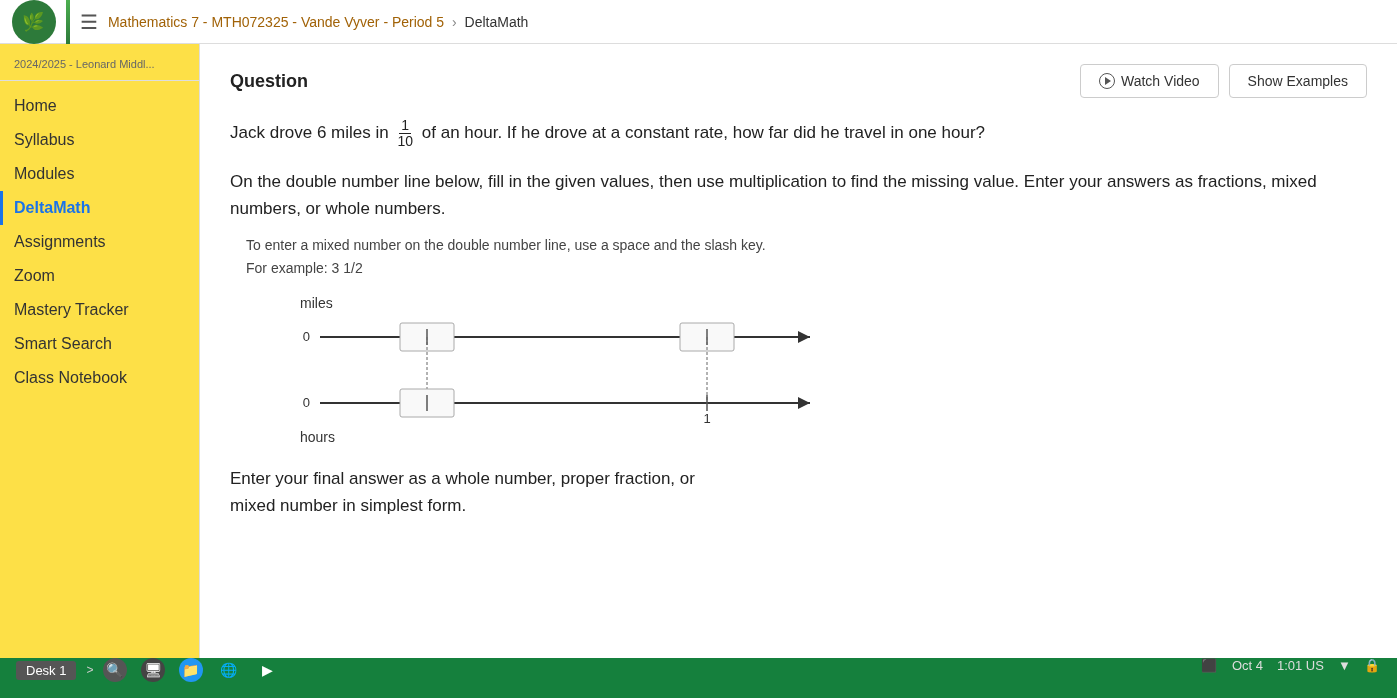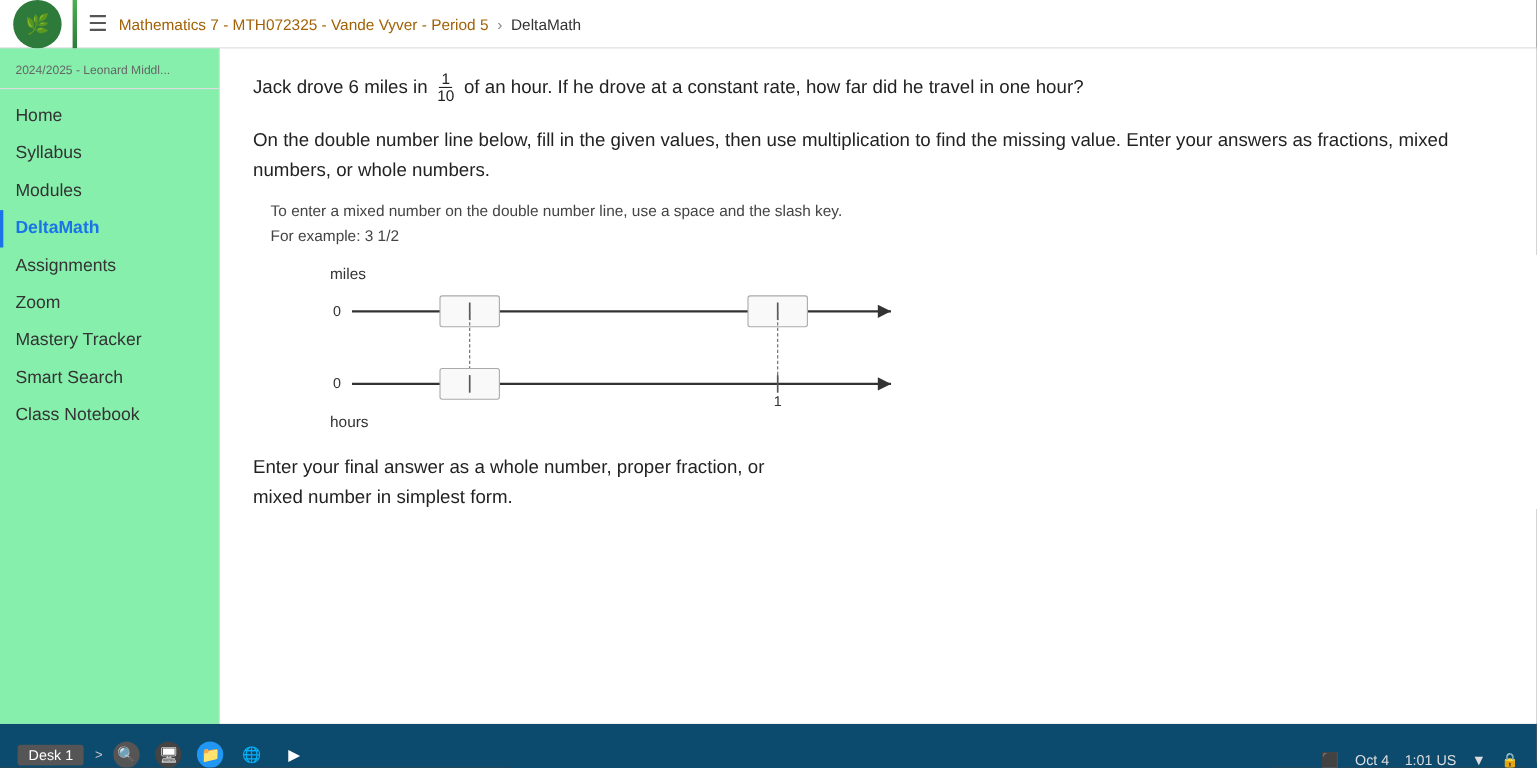--- a/index.html
+++ b/index.html
@@ -45,21 +45,21 @@
     
     .main-layout {
       display: flex;
       height: calc(698px - 44px - 40px);
       background: #fff;
     }
 
     
     .sidebar {
       width: 200px;
-      background: #86efac;
+      background: #fde047;
       border-right: 1px solid #ddd;
       padding: 10px 0;
       flex-shrink: 0;
     }
     .sidebar-user {
       font-size: 11px;
       color: #666;
       padding: 4px 14px 10px;
       border-bottom: 1px solid #ddd;
       margin-bottom: 8px;
@@ -193,23 +193,23 @@
     .final-answer {
       font-size: 17px;
       color: #222;
       line-height: 1.6;
       margin-top: 10px;
     }
 
     
     .taskbar {
       height: 40px;
-      background: #0c4a6e;
-      display: flex;
-      align-items: flex-end;
+      background: #15803d;
+      display: flex;
+      align-items: flex-start;
       justify-content: space-between;
       padding: 0 16px;
       color: #fff;
       font-size: 13px;
     }
     .taskbar-left {
       display: flex;
       align-items: center;
       gap: 10px;
     }
@@ -296,20 +296,32 @@
     <div class="sidebar-item active">DeltaMath</div>
     <div class="sidebar-item">Assignments</div>
     <div class="sidebar-item">Zoom</div>
     <div class="sidebar-item">Mastery Tracker</div>
     <div class="sidebar-item">Smart Search</div>
     <div class="sidebar-item">Class Notebook</div>
   </div>
 
   <div class="content">
 
+    <div class="content-header">
+      <span class="question-label">Question</span>
+      <div class="header-buttons">
+        <button class="header-btn">
+          <span class="play-icon"></span>
+          <span>Watch Video</span>
+        </button>
+        <button class="header-btn">
+          <span>Show Examples</span>
+        </button>
+      </div>
+    </div>
 
     <div class="question-text">
       <span>Jack drove 6 miles in</span>
       <span class="fraction">
         <span class="num">1</span>
         <span class="den">10</span>
       </span>
       <span>of an hour. If he drove at a constant rate, how far did he travel in one hour?</span>
     </div>
 

